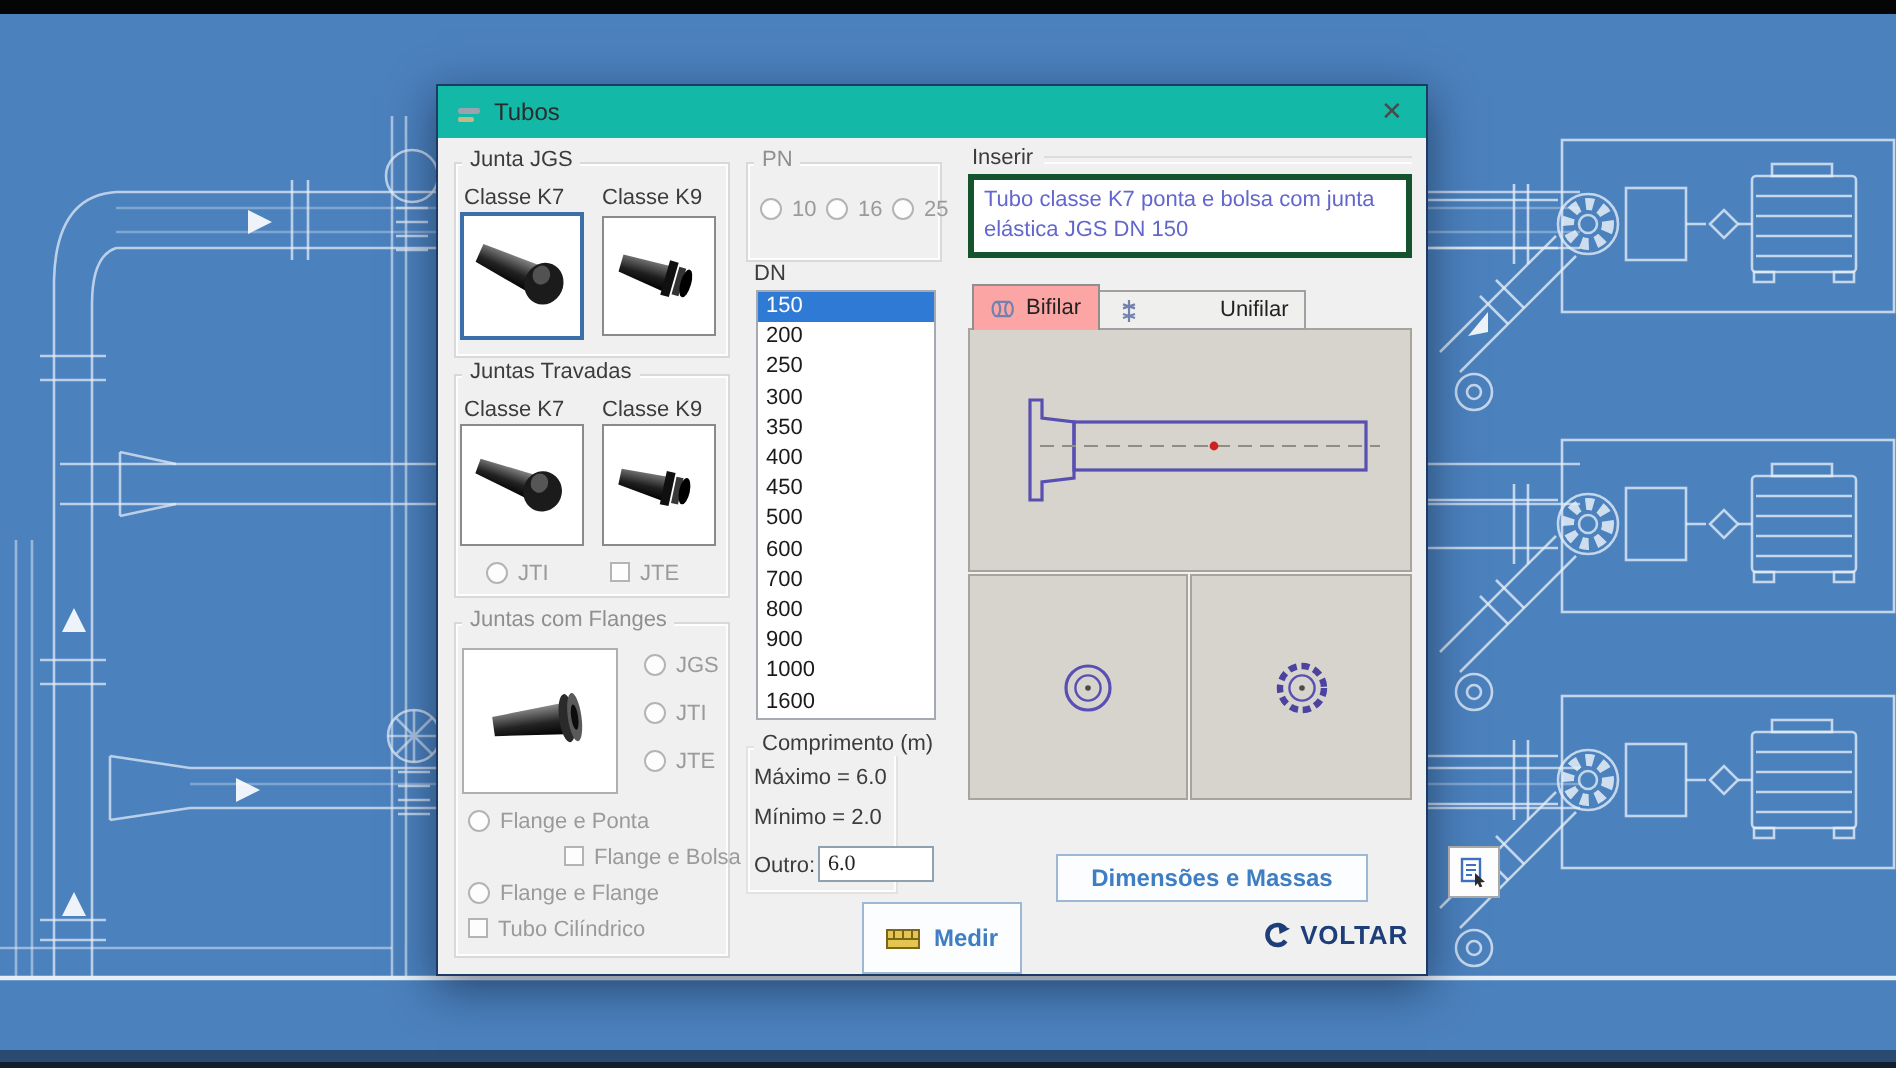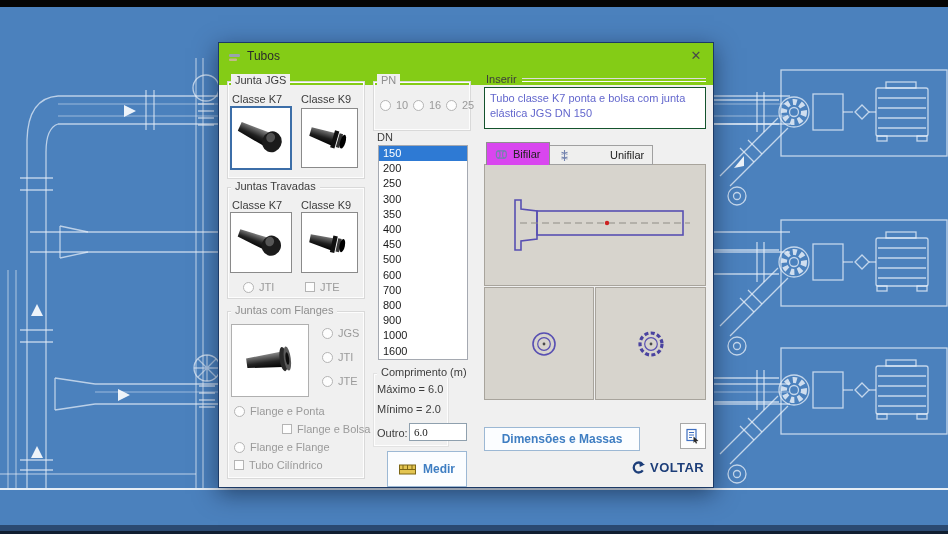--- a/index.html
+++ b/index.html
@@ -4,21 +4,21 @@
 <style>
   html,body{margin:0;padding:0;background:#000;}
   body{width:948px;height:534px;position:relative;overflow:hidden;
        font-family:"Liberation Sans",sans-serif;-webkit-font-smoothing:antialiased;}
   .bp{position:absolute;left:0;top:0;}
 
   
   .dialog{position:absolute;left:218px;top:42px;width:496px;height:446px;
           background:#f0f0f0;border:1px solid #1c3a66;
           box-shadow:0 6px 22px rgba(0,10,30,.5);box-sizing:border-box;}
-  .titlebar{position:absolute;left:0;top:0;right:0;height:42px;background:#84cc16;}
+  .titlebar{position:absolute;left:0;top:0;right:0;height:26px;background:#14b8a6;}
   .title-icon{position:absolute;left:9px;top:8px;}
   .title-text{position:absolute;left:28px;top:6px;font-size:12px;color:#2b2b2b;}
   .close-btn{position:absolute;right:6px;top:2px;width:22px;height:22px;text-align:center;
              line-height:22px;font-size:13px;color:#4a4a4a;cursor:pointer;}
 
   .lbl{position:absolute;font-size:11px;color:#3c3c3c;white-space:nowrap;}
   .dis{color:#9a9a9a;}
 
   .groupbox{position:absolute;border:1px solid #d9d9d9;box-shadow:inset 0 0 0 1px #fdfdfd;
             box-sizing:border-box;}
@@ -39,31 +39,31 @@
 
   .dn-list{position:absolute;left:159px;top:102px;width:90px;height:215px;background:#fff;
            border:1px solid #a5a9b1;box-sizing:border-box;overflow:hidden;}
   .dn-item{font-size:11px;line-height:15.2px;padding-left:4px;color:#1a1a1a;cursor:default;}
   .dn-item.sel{background:#2e7ad4;color:#fff;}
 
   .textinput{position:absolute;background:#fff;border:1px solid #8fa0ae;box-sizing:border-box;
              font-family:Liberation Serif, serif;font-size:11px;color:#222;padding:1px 4px;}
 
   .btn{position:absolute;background:#fbfdff;border:1px solid #9cb8d4;box-sizing:border-box;
-       display:flex;align-items:center;justify-content:center;gap:7px;cursor:pointer;}
+       display:flex;align-items:center;justify-content:center;gap:7px;cursor:pointer;margin-left:44px;}
   .btn-txt{font-size:12px;font-weight:bold;color:#3f7ec2;}
 
   .inserir-box{position:absolute;left:265px;top:44px;width:222px;height:42px;background:#fff;
-               border:1px solid #14532d;box-sizing:border-box;padding:3px 5px;
+               border:3px solid #14532d;box-sizing:border-box;padding:3px 5px;
                font-size:11px;line-height:1.35;color:#6367cd;}
   .rule{position:absolute;height:2px;border-top:1px solid #dcdcdc;border-bottom:1px solid #fdfdfd;}
 
   .tab{position:absolute;box-sizing:border-box;display:flex;align-items:center;gap:5px;
        font-size:11px;color:#222;padding:0 8px;cursor:pointer;}
-  .tab.active{background:#d946ef;border:1px solid #8f8f8f;border-bottom:none;height:23px;z-index:2;}
+  .tab.active{background:#fca5a5;border:1px solid #8f8f8f;border-bottom:none;height:23px;z-index:2;}
   .tab.inactive{background:#efefee;border:1px solid #a0a0a0;height:20px;z-index:1;gap:39px;}
 
   .preview{position:absolute;left:265px;top:121px;width:222px;height:237px;}
 
   .voltar{position:absolute;right:9px;top:417px;display:flex;align-items:center;gap:5px;
           cursor:pointer;}
   .voltar-txt{font-size:13px;font-weight:bold;color:#1d3e79;letter-spacing:.4px;}
 </style>
 </head>
 <body>

